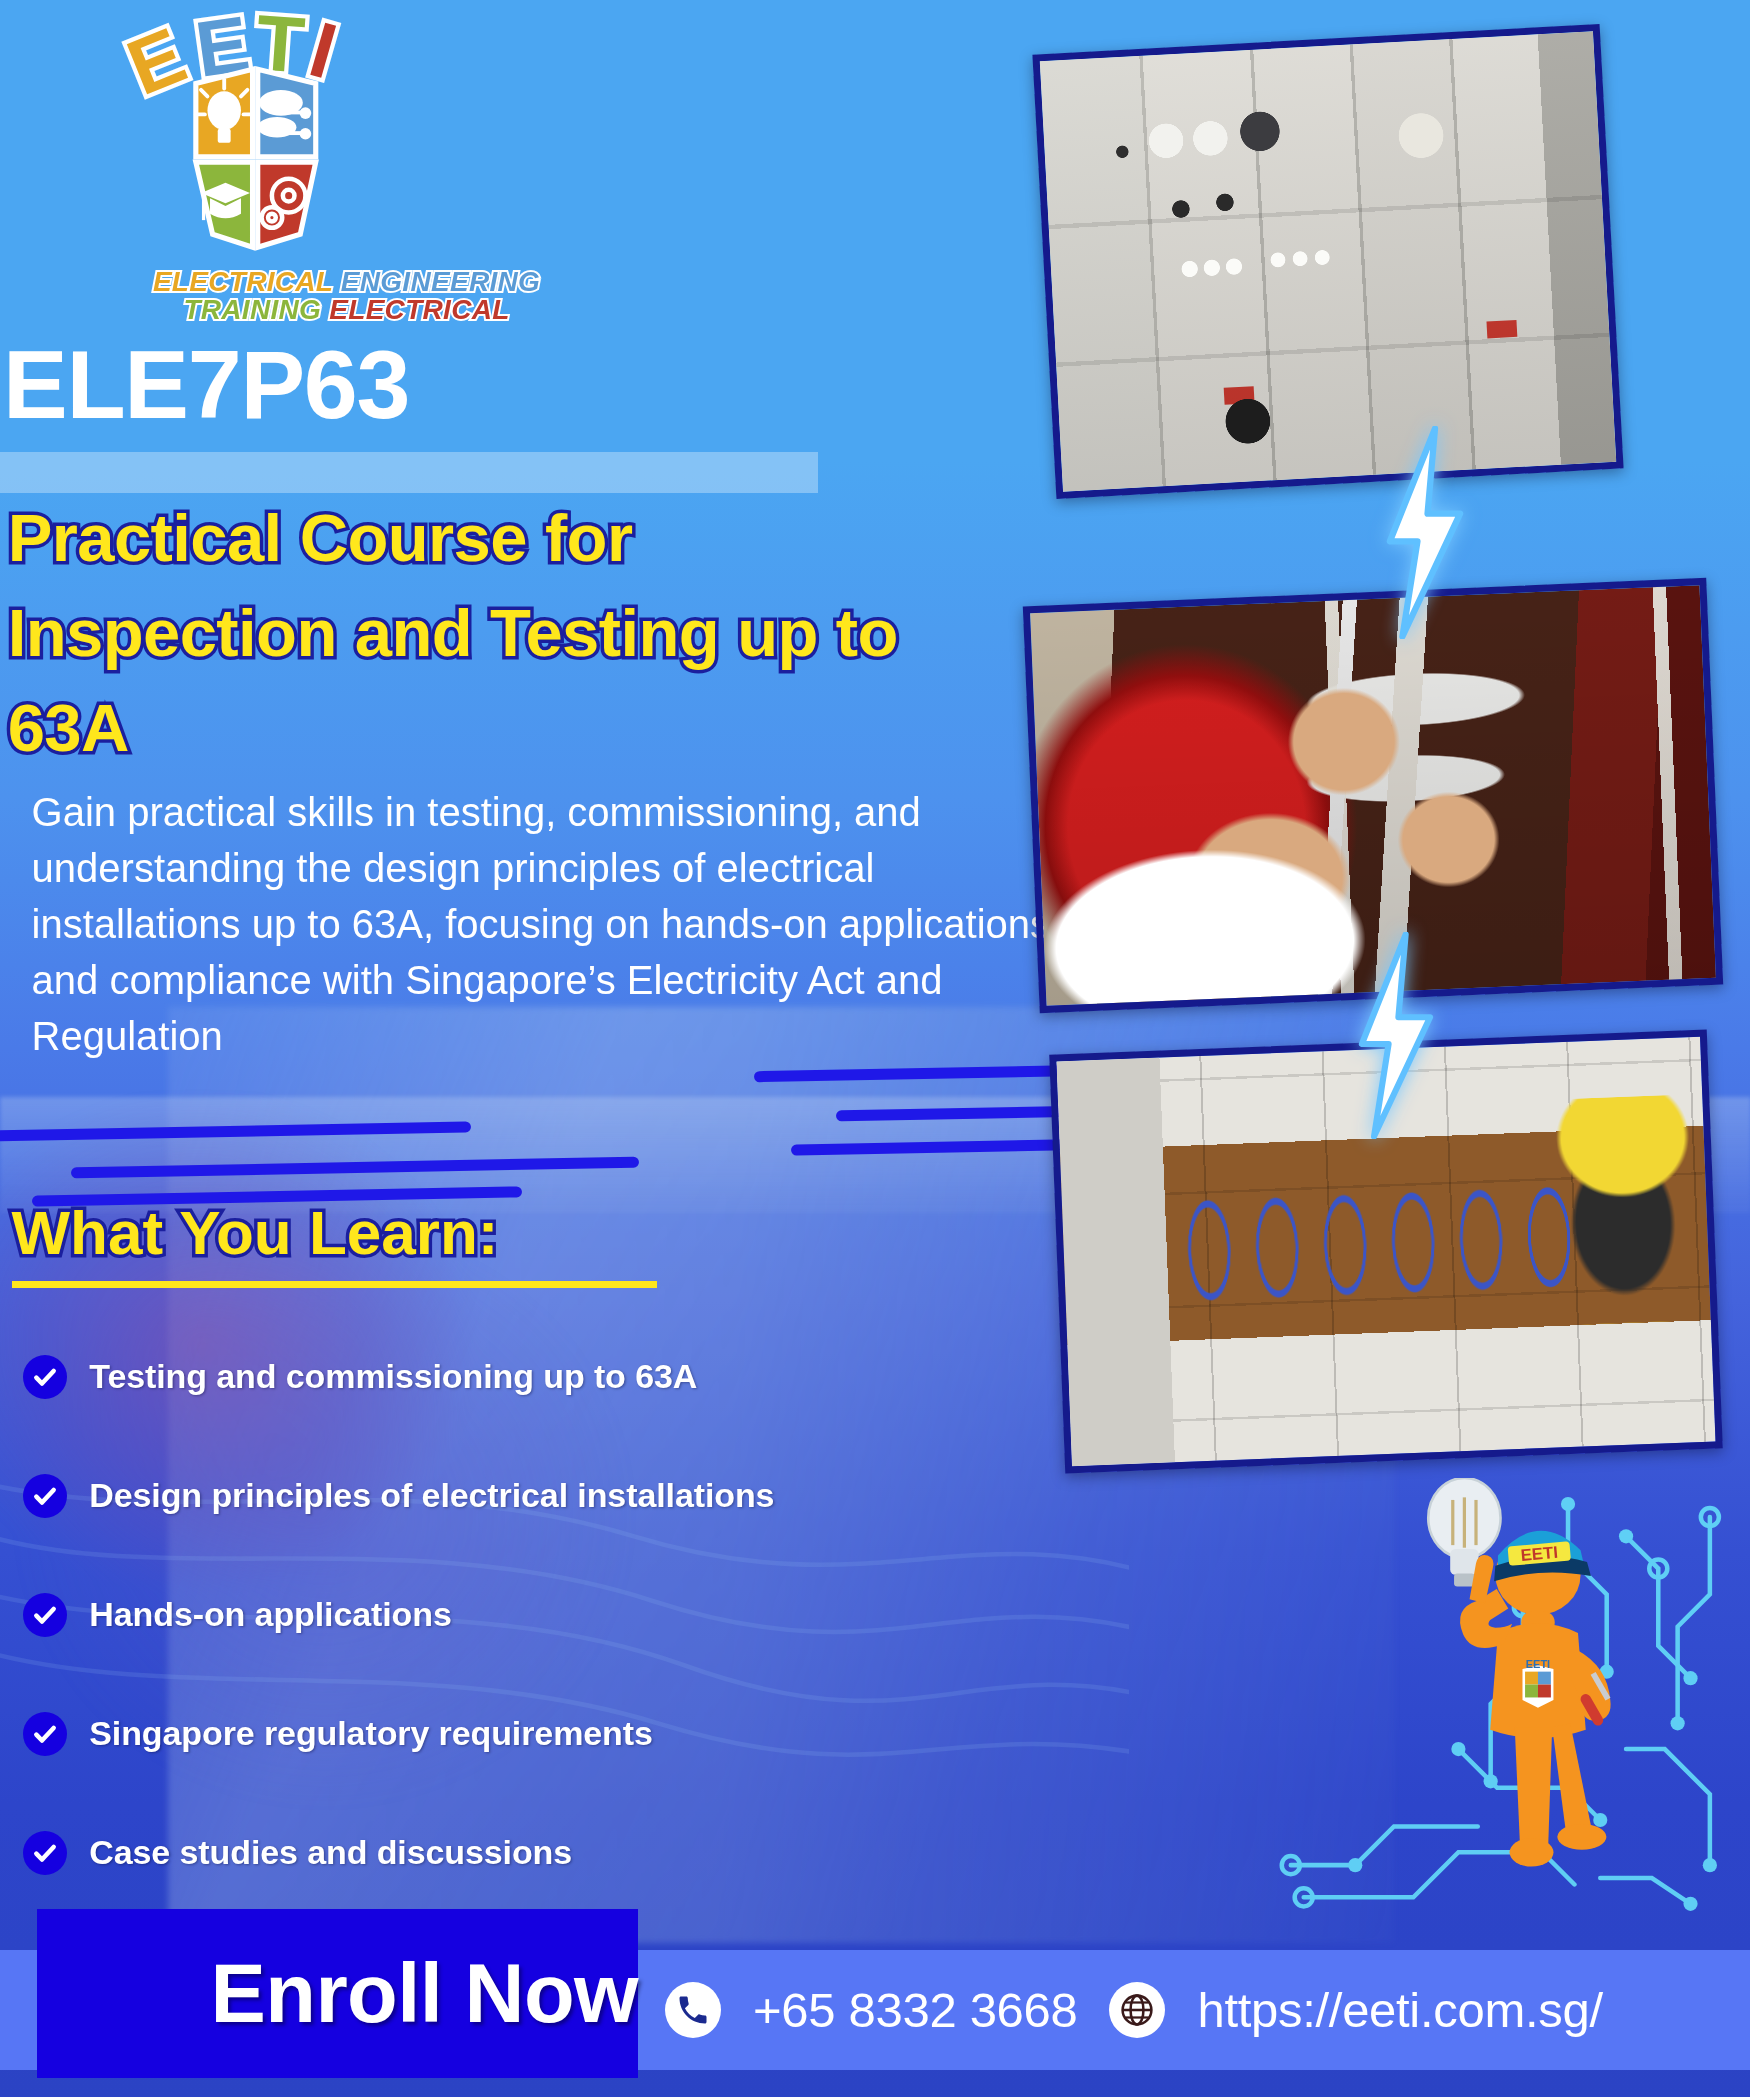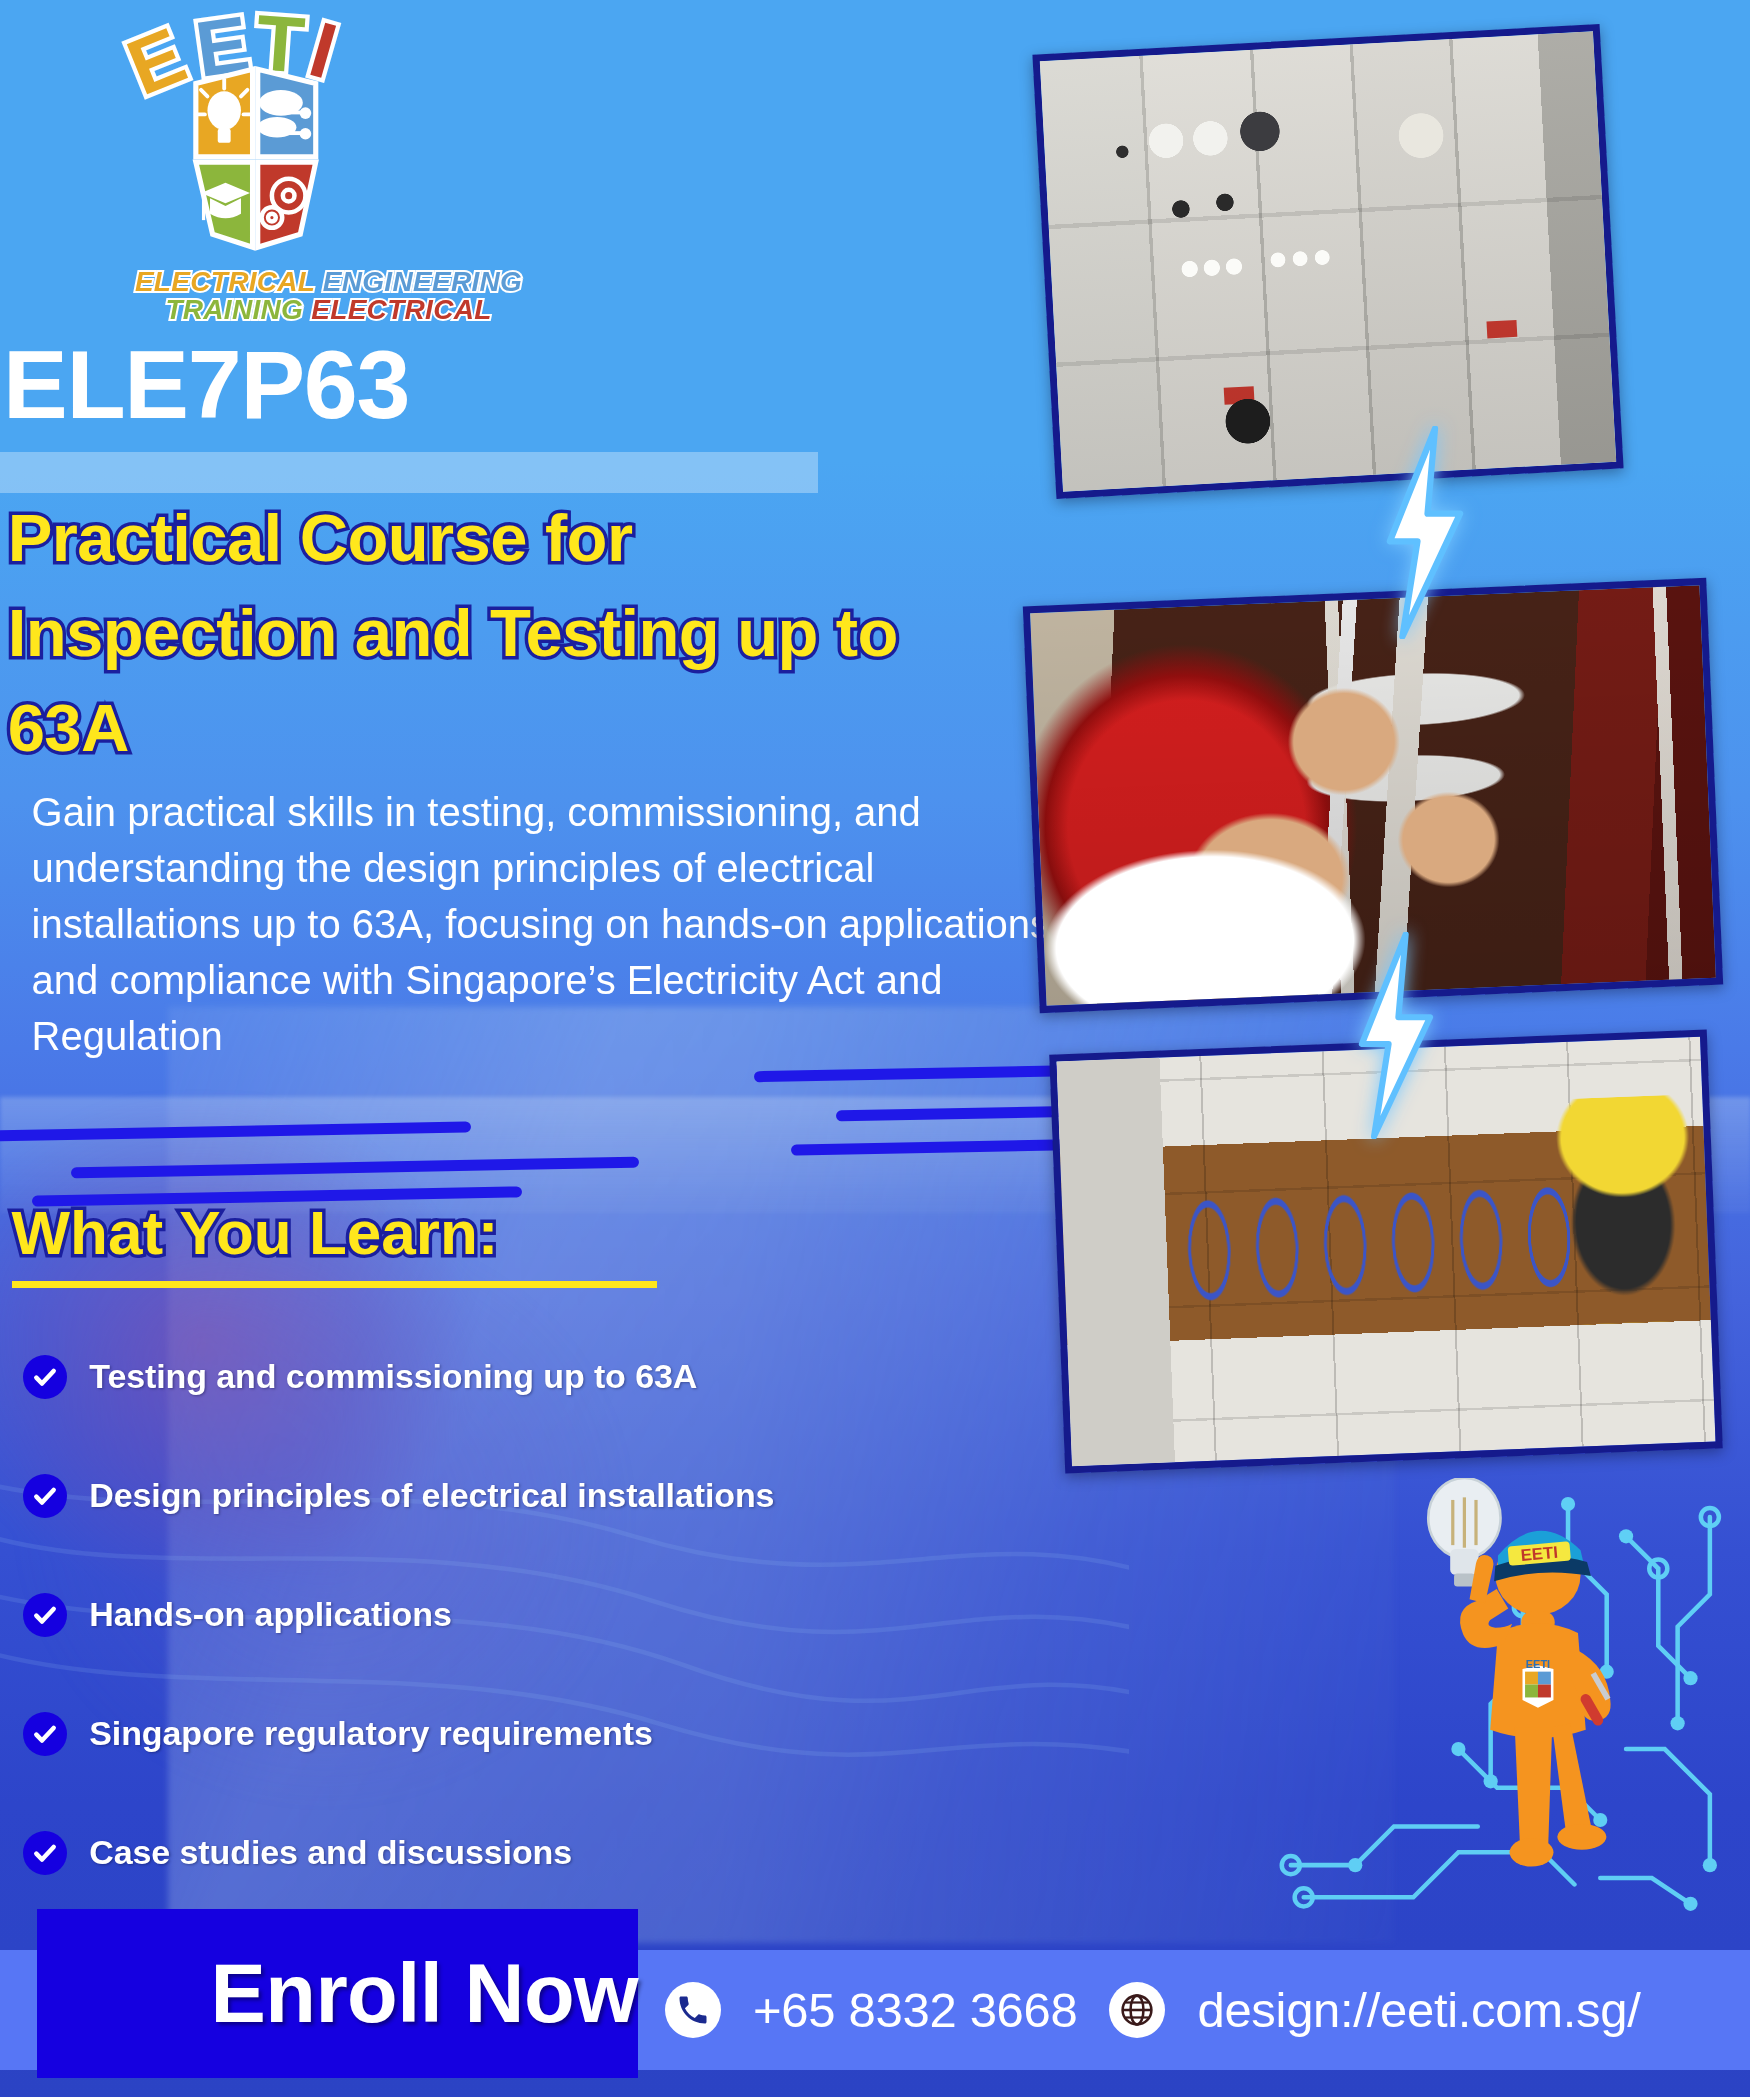--- a/index.html
+++ b/index.html
@@ -53,21 +53,21 @@
 
   
   .code-band{
     position:absolute; left:0; top:452px; width:818px; height:41px;
     background:rgba(255,255,255,.32);
   }
 
   
   .logo{ position:absolute; left:103px; top:6.5px; width:303px; height:336px; }
   .logo-wordmark{
-    position:absolute; left:6px; top:261px; width:439px;
+    position:absolute; left:24px; top:261px; width:439px;
     text-align:center; line-height:1.02;
     font-weight:bold; font-style:italic;
     font-size:28px; letter-spacing:0.3px;
     white-space:nowrap;
   }
   .logo-wordmark span{ -webkit-text-stroke:3.9px #fff; paint-order:stroke fill; }
   .wm-1{ color:#e8a723; } .wm-2{ color:#5b9bd5; }
   .wm-3{ color:#8cb63c; } .wm-4{ color:#c0392b; }
 
   
@@ -513,17 +513,17 @@
     <span class="val">+65 8332 3668</span>
     <span class="ico">
       <svg viewBox="0 0 24 24">
         <circle cx="12" cy="12" r="9.6" fill="none" stroke="#3a1a1a" stroke-width="1.7"></circle>
         <ellipse cx="12" cy="12" rx="4.3" ry="9.6" fill="none" stroke="#3a1a1a" stroke-width="1.7"></ellipse>
         <line x1="2.4" y1="12" x2="21.6" y2="12" stroke="#3a1a1a" stroke-width="1.7"></line>
         <line x1="4.2" y1="7" x2="19.8" y2="7" stroke="#3a1a1a" stroke-width="1.5"></line>
         <line x1="4.2" y1="17" x2="19.8" y2="17" stroke="#3a1a1a" stroke-width="1.5"></line>
       </svg>
     </span>
-    <span class="val">design://eeti.com.sg/</span>
+    <span class="val">https://eeti.com.sg/</span>
   </div>
 
 </div>
 
 
 </body></html>

